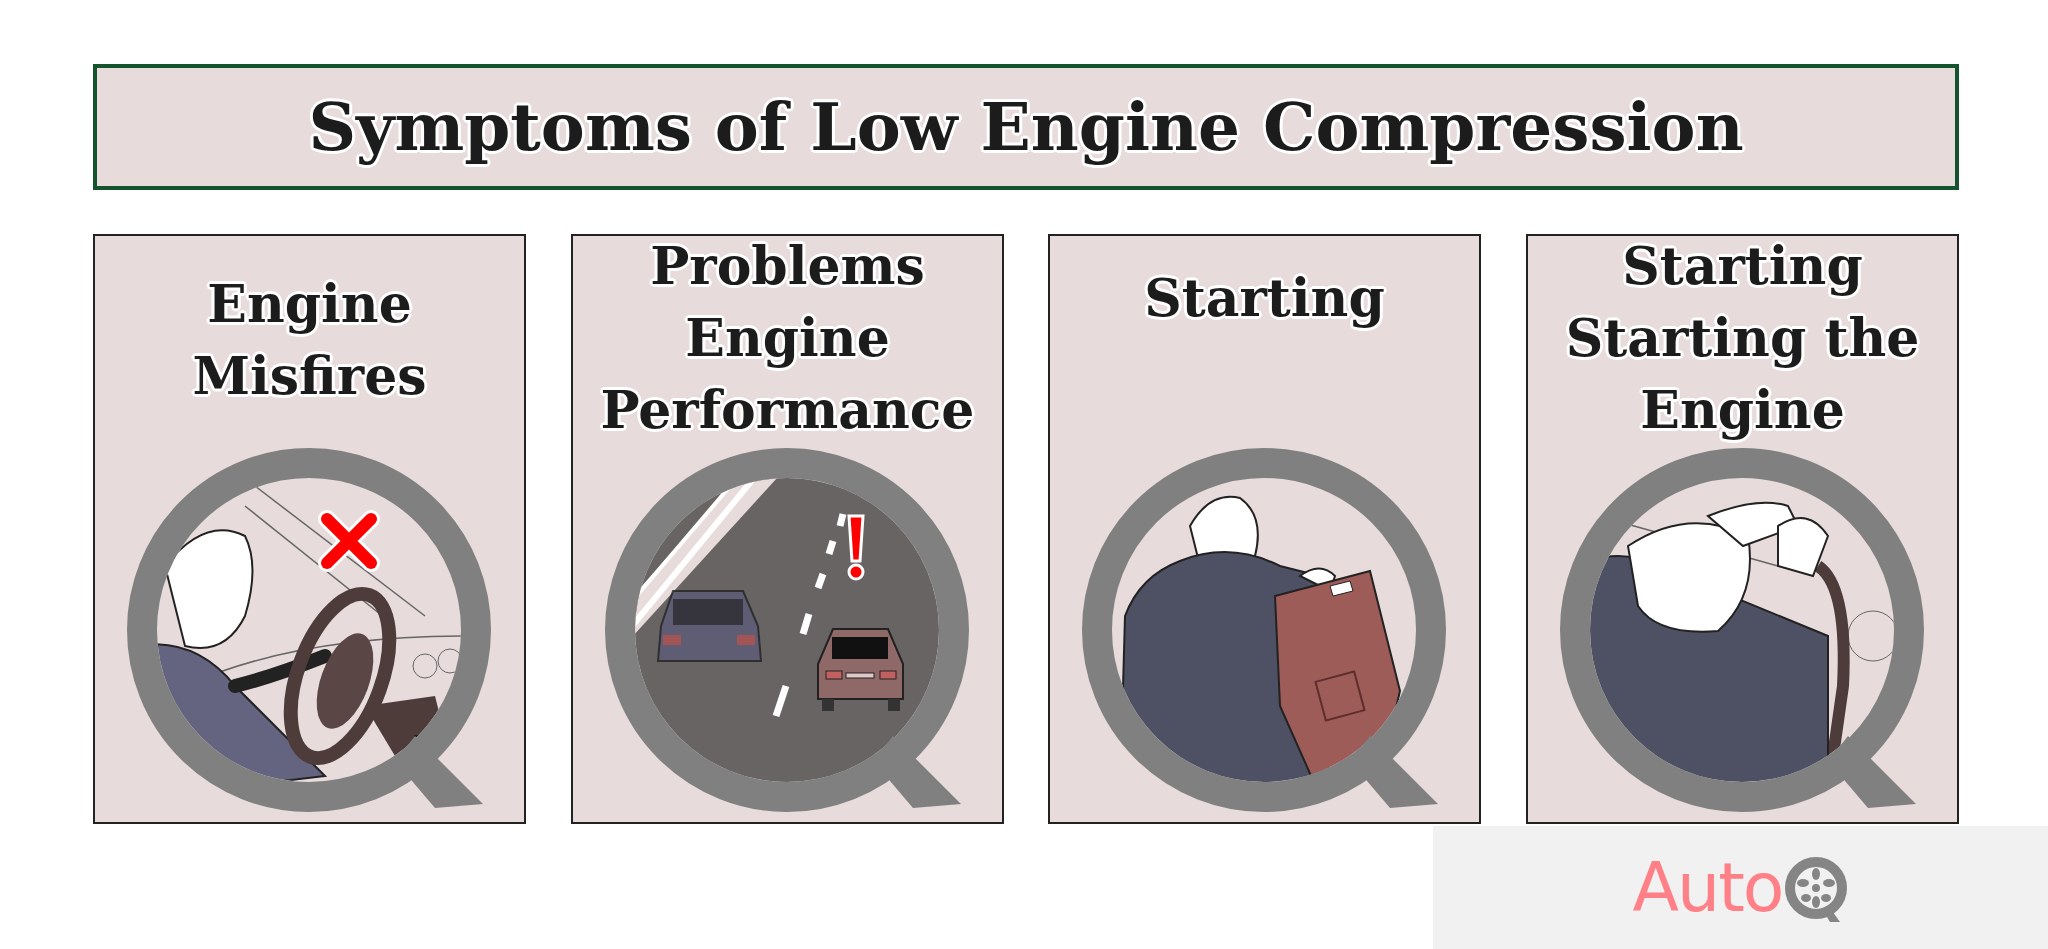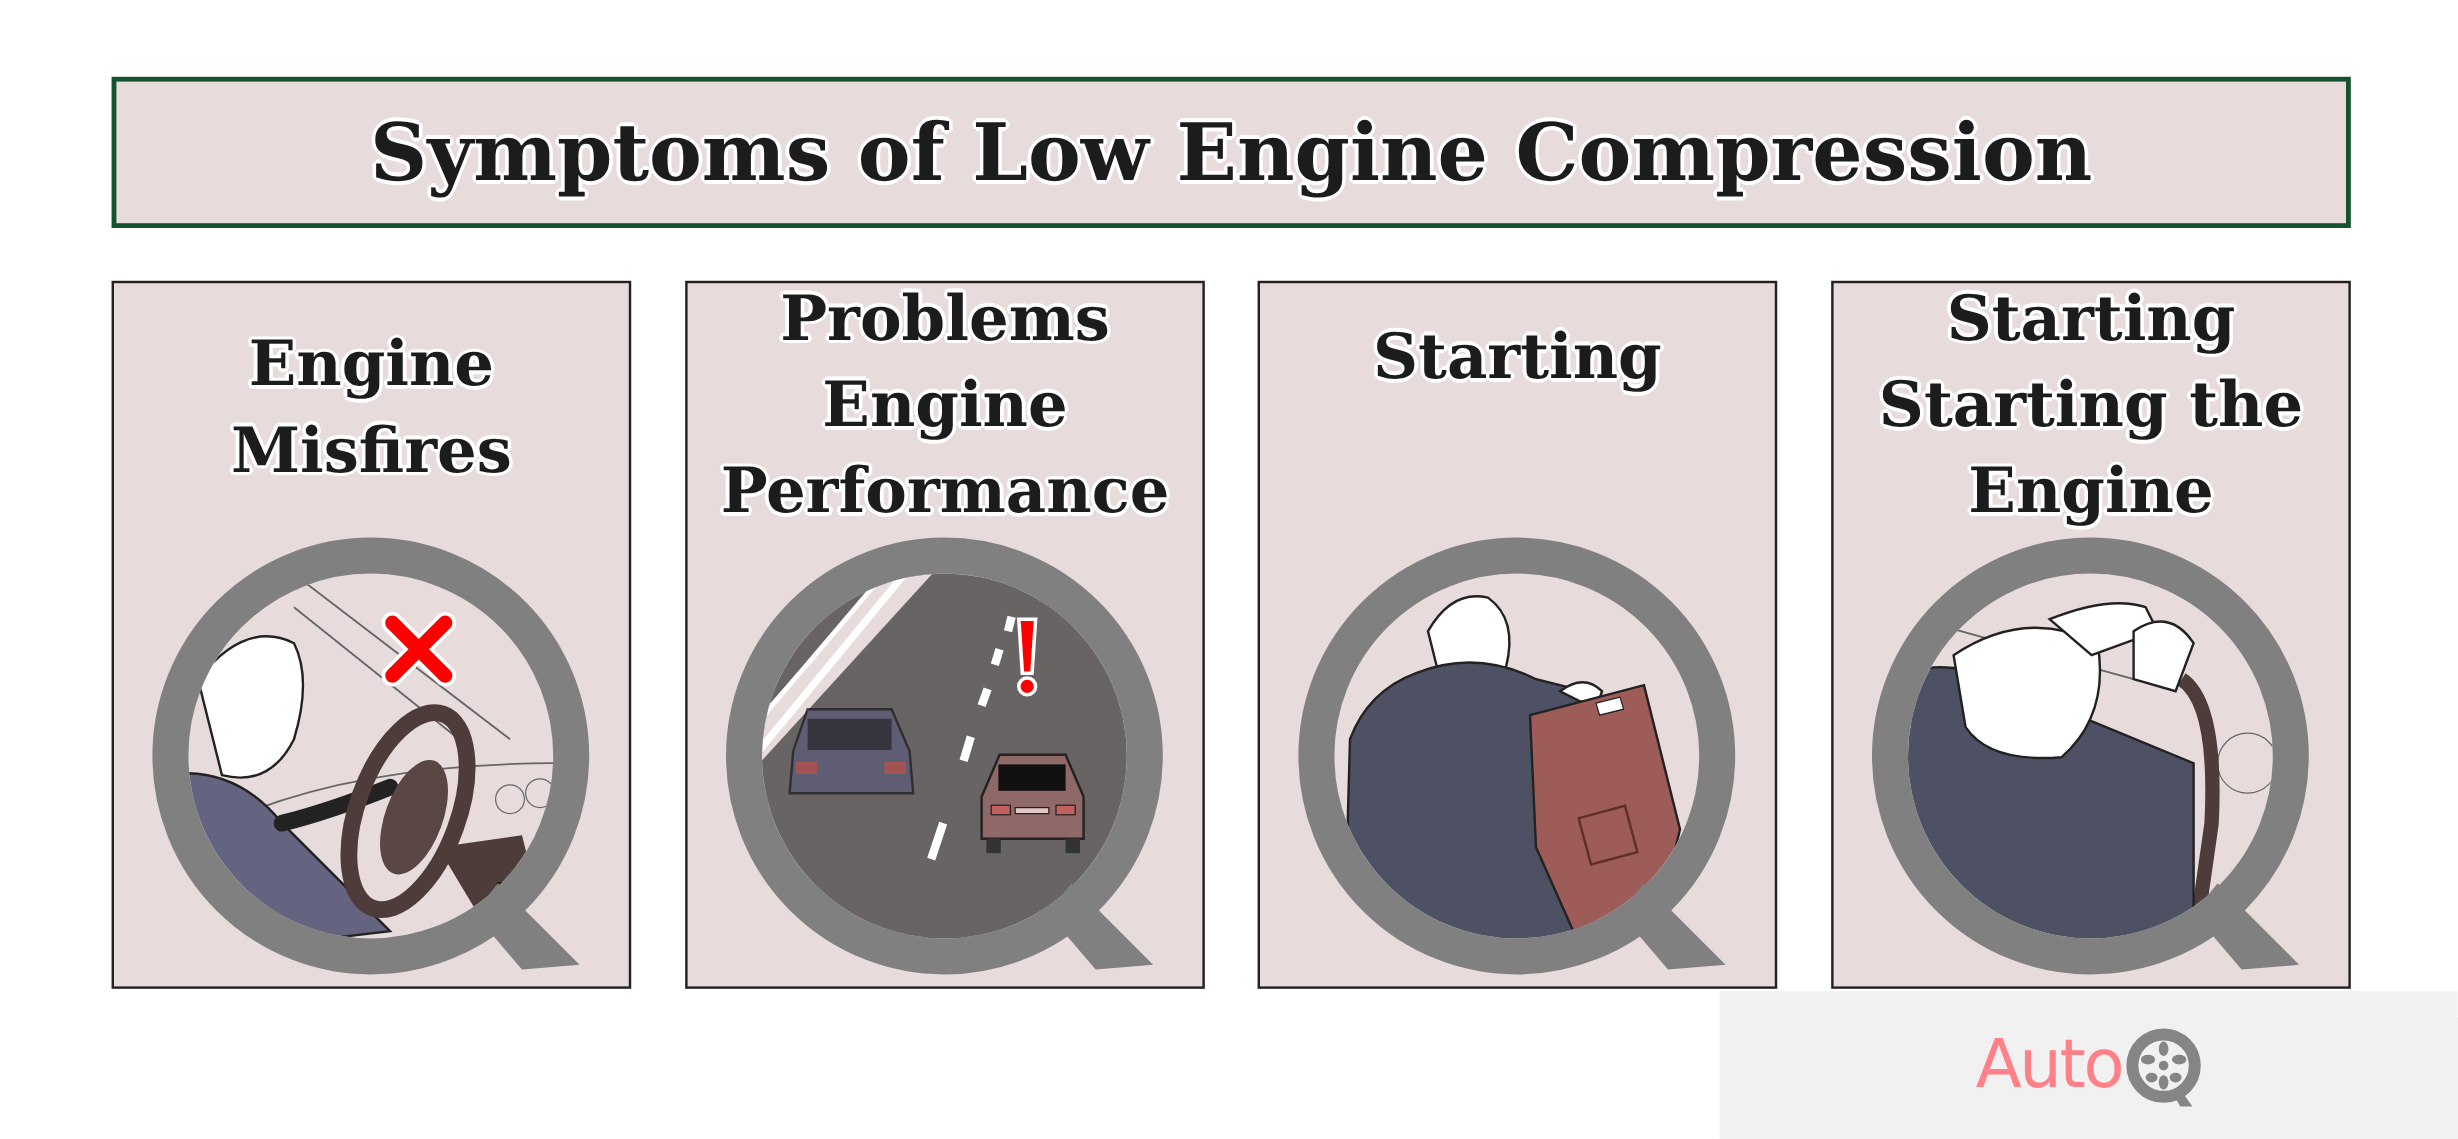--- a/index.html
+++ b/index.html
@@ -25,21 +25,21 @@
     position: absolute; left: 0; right: 0; text-align: center;
     font-family: "DejaVu Serif", serif; font-weight: bold; font-size: 52px; line-height: 72px; color: #1c1c1c;
     text-shadow: 0 0 3px #fff, 2px 2px 0 #fff, -2px -2px 0 #fff, 2px -2px 0 #fff, -2px 2px 0 #fff, 0 3px 0 #fff, 0 -3px 0 #fff, 3px 0 0 #fff, -3px 0 0 #fff;
   }
   .panel-title div { white-space: nowrap; }
   .panel svg.scene { position: absolute; left: 0; top: 0; }
   .logo-box {
     position: absolute; left: 1433px; top: 826px; width: 615px; height: 123px; background: #f1f1f1;
     display: flex; align-items: center; justify-content: center;
   }
-  .logo { font-family: "DejaVu Sans", "Liberation Sans", sans-serif; font-size: 56px; letter-spacing: -2px; display: flex; align-items: center; }
+  .logo { font-family: "DejaVu Sans", "Liberation Sans", sans-serif; font-size: 68px; letter-spacing: -2px; display: flex; align-items: center; }
   .logo .auto { color: #ff8086; }
   .logo .quarterly { color: #858585; }
   .logo .wheel { display: inline-block; width: 64px; height: 72px; margin: 0 0 0 2px; }
 </style>
 </head>
 <body>
 
 <div class="title-box">
   <div class="title">Symptoms of Low Engine Compression</div>
 </div>

